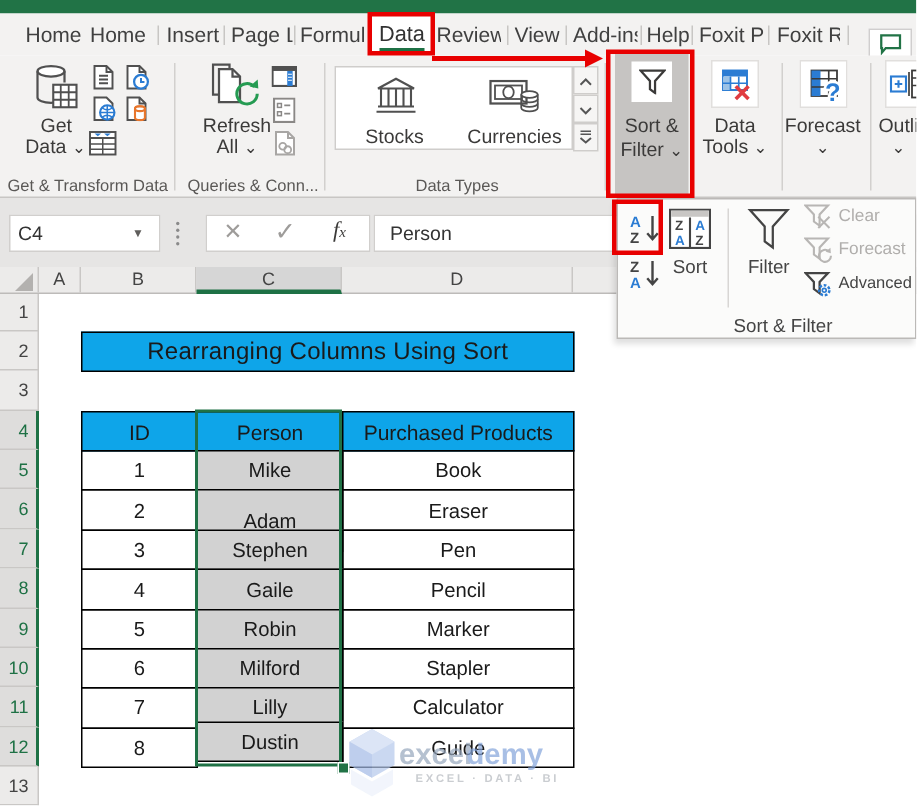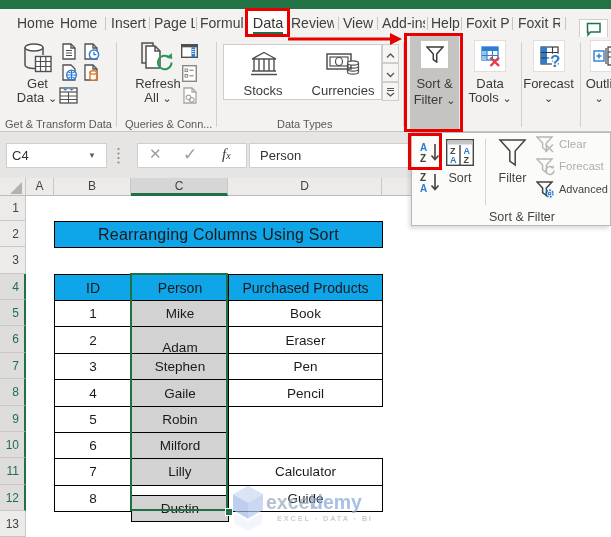--- a/index.html
+++ b/index.html
@@ -292,27 +292,29 @@
       <div class="cell sel" style="left: 105px; top: 130px; width: 98px; height: 42px;">Adam</div>
       <div class="cell" style="left: 202px; top: 130px; width: 155px; height: 28px;">Eraser</div>
       <div class="cell" style="left: 28px; top: 157px; width: 78px; height: 27px;">3</div>
       <div class="cell sel" style="left: 105px; top: 157px; width: 98px; height: 27px;">Stephen</div>
       <div class="cell" style="left: 202px; top: 157px; width: 155px; height: 27px;">Pen</div>
       <div class="cell" style="left: 28px; top: 183px; width: 78px; height: 28px;">4</div>
       <div class="cell sel" style="left: 105px; top: 183px; width: 98px; height: 28px;">Gaile</div>
       <div class="cell" style="left: 202px; top: 183px; width: 155px; height: 28px;">Pencil</div>
       <div class="cell" style="left: 28px; top: 210px; width: 78px; height: 27px;">5</div>
       <div class="cell sel" style="left: 105px; top: 210px; width: 98px; height: 27px;">Robin</div>
+      <div class="cell" style="left: 202px; top: 210px; width: 155px; height: 27px;">Marker</div>
       <div class="cell" style="left: 28px; top: 236px; width: 78px; height: 27px;">6</div>
       <div class="cell sel" style="left: 105px; top: 236px; width: 98px; height: 27px;">Milford</div>
+      <div class="cell" style="left: 202px; top: 236px; width: 155px; height: 27px;">Stapler</div>
       <div class="cell" style="left: 28px; top: 262px; width: 78px; height: 27.5px;">7</div>
       <div class="cell sel" style="left: 105px; top: 262px; width: 98px; height: 27.5px;">Lilly</div>
       <div class="cell" style="left: 202px; top: 262px; width: 155px; height: 27.5px;">Calculator</div>
       <div class="cell" style="left: 28px; top: 288.5px; width: 78px; height: 27px;">8</div>
-      <div class="cell sel" style="left: 105px; top: 299px; width: 98px; height: 27px;">Dustin</div>
+      <div class="cell sel" style="left: 105px; top: 285px; width: 98px; height: 27px;">Dustin</div>
       <div class="cell" style="left: 202px; top: 288.5px; width: 155px; height: 27px;">Guide</div>
       <div style="position: absolute; left: 104px; top: 77px; width: 98px; height: 237.5px; border: 2.5px solid rgb(31, 113, 69); box-sizing: border-box; z-index: 5;"></div>
       <div style="position: absolute; left: 199px; top: 311.5px; width: 6px; height: 6px; background: rgb(33, 115, 70); border: 1px solid rgb(255, 255, 255); z-index: 6;"></div>
     </div>
 
   <div class="abs" id="wmark" style="left:228px;top:483px;z-index:8;">
     <svg width="160" height="54" viewBox="0 0 160 54">
       <g opacity="0.7">
         <path d="M20 3 L35 11.5 V27 L20 35.5 L5 27 V11.5 Z" fill="#B4C8EC"></path>
         <path d="M20 3 L35 11.5 L20 20 L5 11.5 Z" fill="#CDDAF2"></path>

